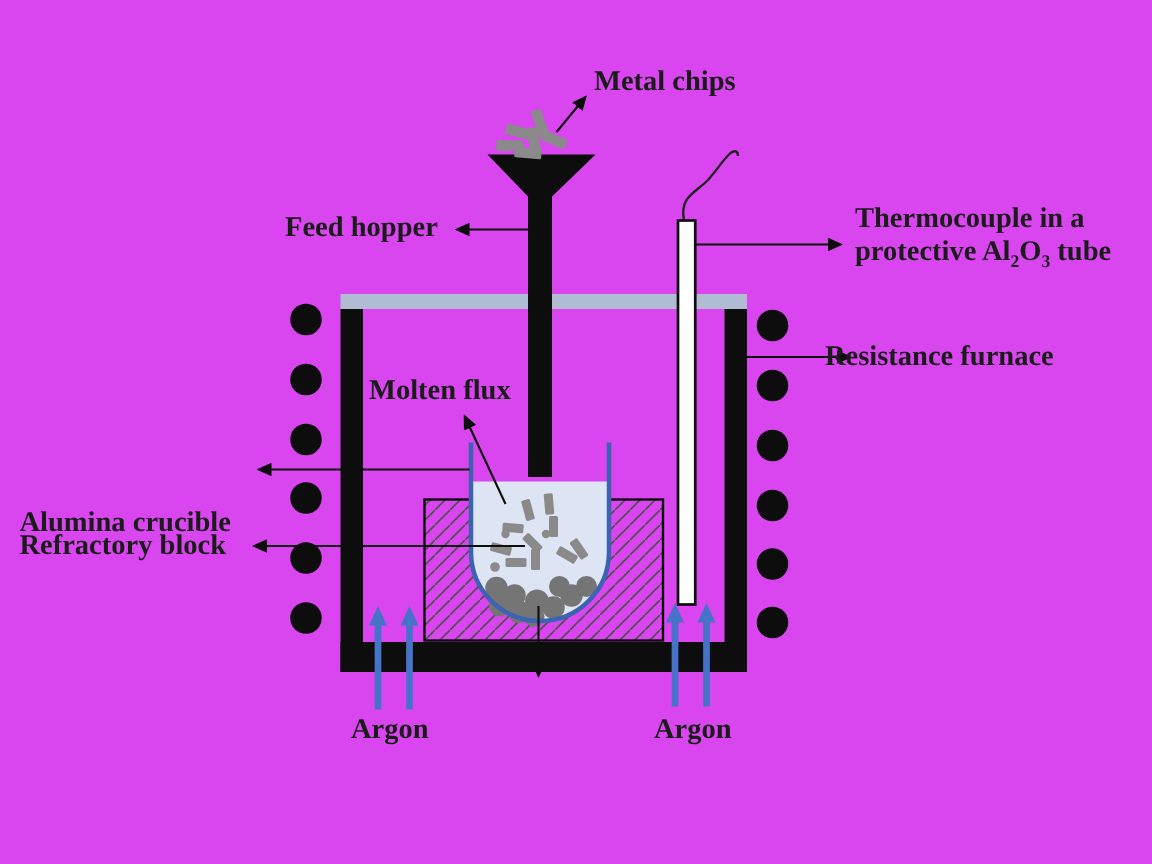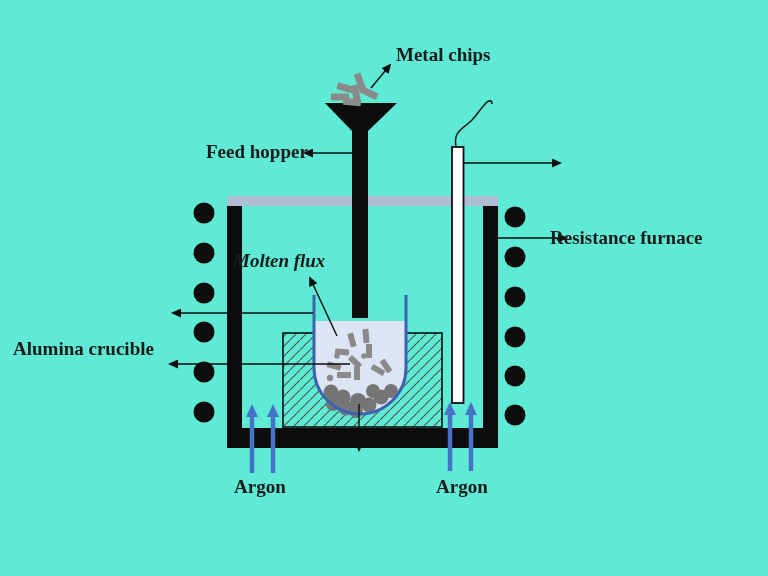--- a/index.html
+++ b/index.html
@@ -1,19 +1,19 @@
 <!DOCTYPE html>
 <html><head>
 <meta charset="utf-8">
 <style>
   html,body{margin:0;padding:0;background:#fff;}
   #canvas{
     position:relative;
     width:768px;height:576px;
-    background:#5eead4;
+    background:#d946ef;
     overflow:hidden;
     font-family:"Liberation Serif","DejaVu Serif",serif;
   }
   #canvas svg{position:absolute;left:0;top:0;}
   .label{
     position:absolute;
     font-weight:bold;
     font-size:19px;
     line-height:22px;
     color:#1b1b1b;
@@ -132,22 +132,27 @@
 
     <g fill="none" stroke-width="4.5" stroke="#4673c8">
       <line x1="252" y1="473" x2="252" y2="413" marker-end="url(#mArrBlue)"></line>
       <line x1="273" y1="473" x2="273" y2="413" marker-end="url(#mArrBlue)"></line>
       <line x1="450" y1="471" x2="450" y2="411" marker-end="url(#mArrBlue)"></line>
       <line x1="471" y1="471" x2="471" y2="411" marker-end="url(#mArrBlue)"></line>
     </g>
   </svg>
 
   <div class="label" style="left:396px;top:44px;">Metal chips</div>
-  <div class="label" style="left:190px;top:141px;margin-left:16px;">Feed hopper</div>
+  <div class="label" style="left:190px;top:141px;">Feed hopper</div>
 
+  <div class="label" style="left:570px;top:135px;">
+    <div>Thermocouple in a</div>
+    <div><span>protective Al</span><sub>2</sub><span>O</span><sub>3</sub><span> tube</span></div>
+  </div>
 
   <div class="label" style="left:550px;top:227px;">Resistance furnace</div>
-  <div class="label" style="left:233px;top:250px;font-style:italic;">Molten flux</div>
+  <div class="label" style="left:246px;top:250px;">Molten flux</div>
   <div class="label" style="left:13px;top:302px;margin-top:36px;">Alumina crucible</div>
+  <div class="label" style="left:13px;top:353px;">Refractory block</div>
   <div class="label" style="left:234px;top:476px;">Argon</div>
   <div class="label" style="left:436px;top:476px;">Argon</div>
 
 </div>
 
 </body></html>

